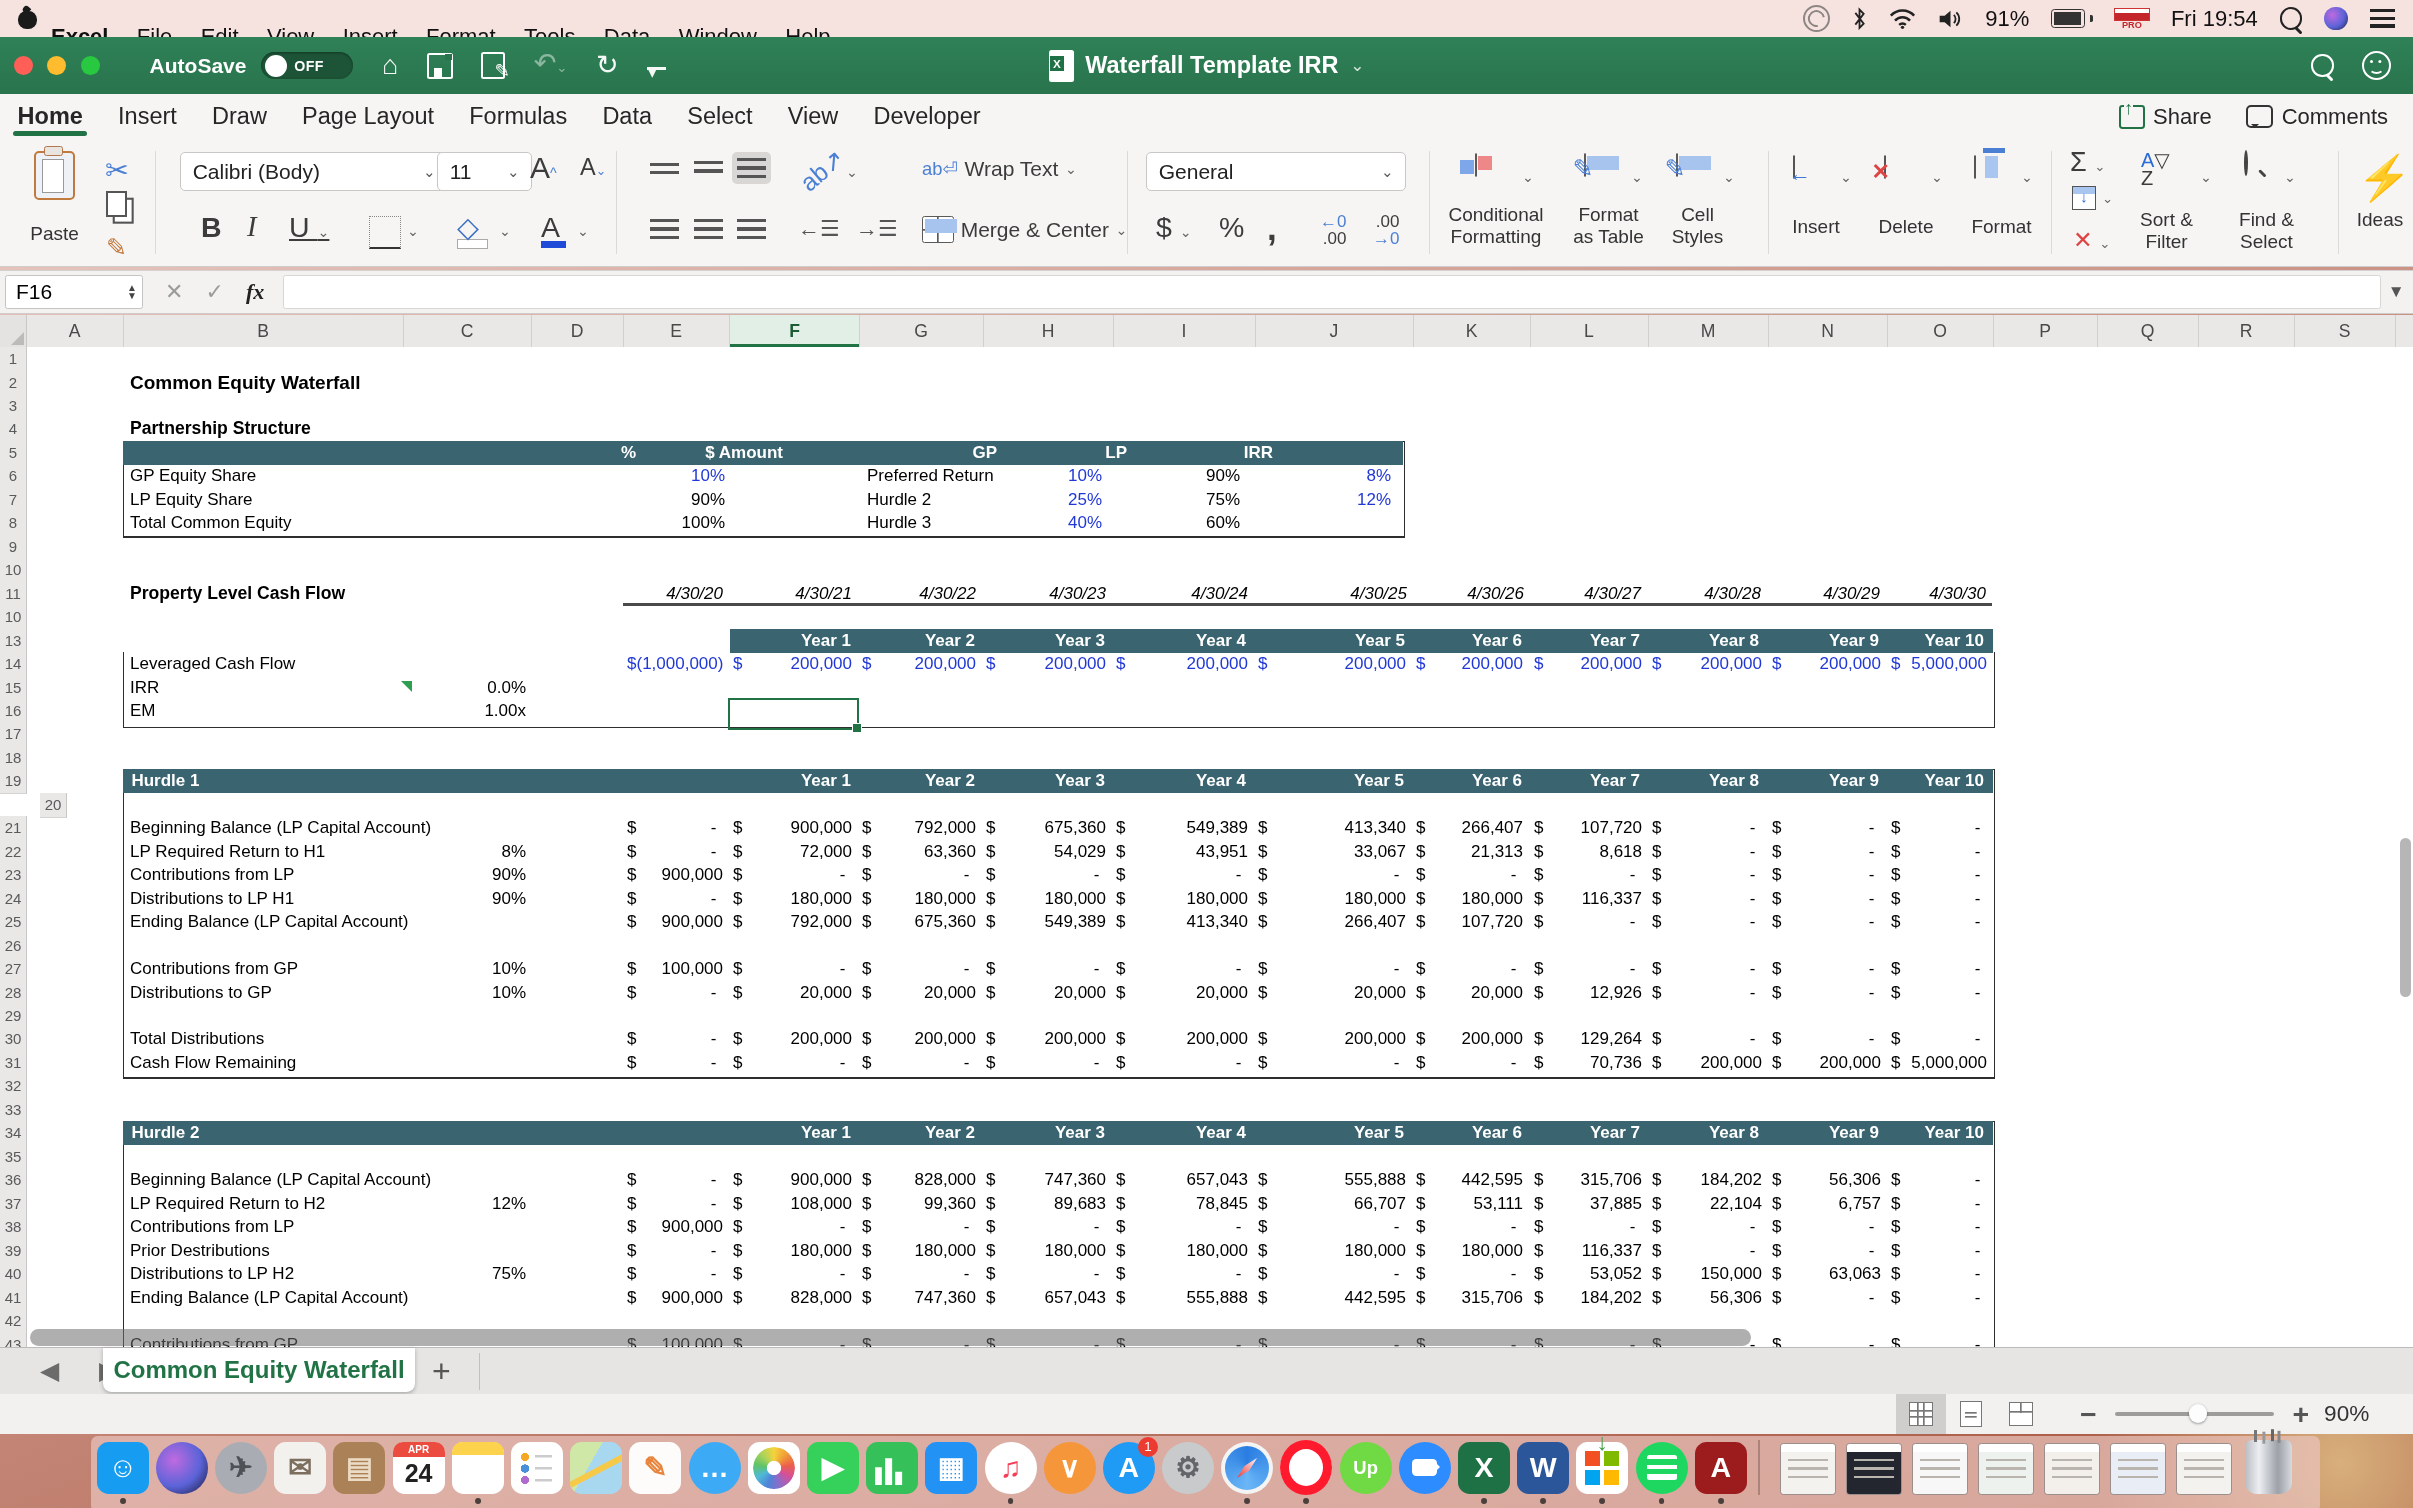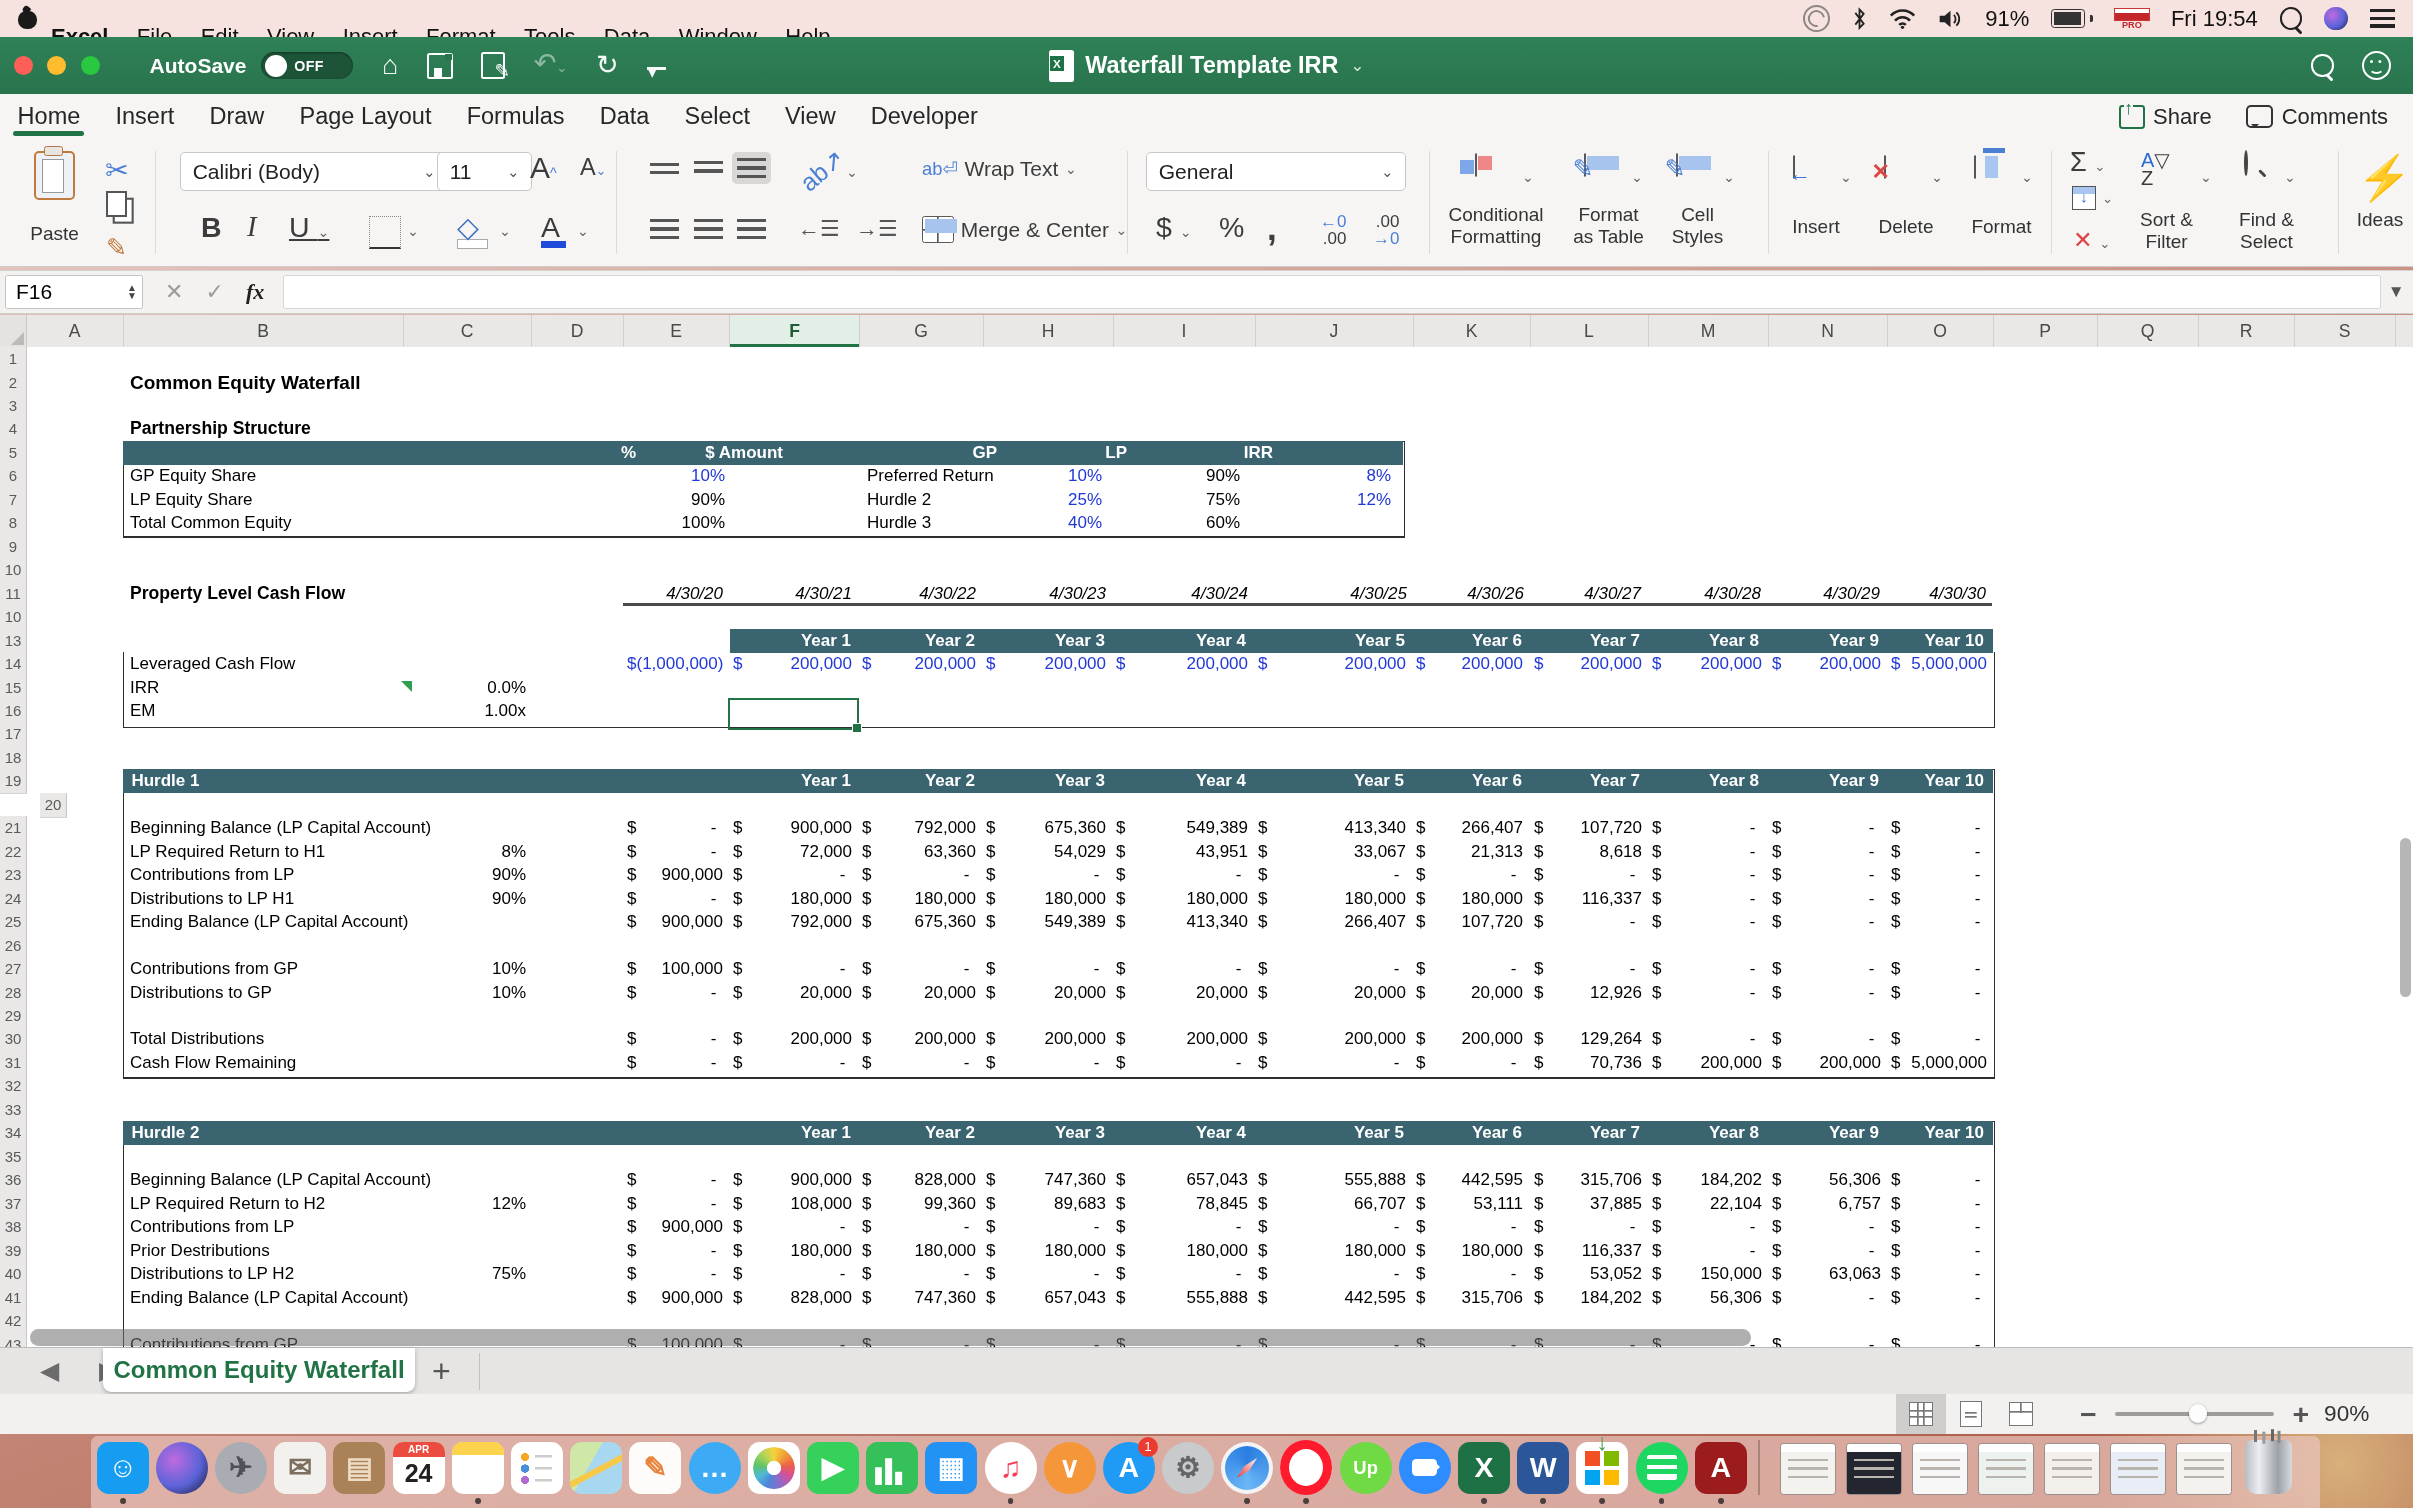--- a/index.html
+++ b/index.html
@@ -52,21 +52,21 @@
   #doc-title{font-size:23.5px;font-weight:600;}
   #tb-right{position:absolute;right:22px;display:flex;align-items:center;gap:28.5px;}
   .smiley{width:25px;height:25px;border:2.1px solid #fff;border-radius:50%;position:relative;}
   .smiley:before{content:"";position:absolute;left:5.9px;top:6.7px;width:3.4px;height:3.4px;background:#fff;border-radius:50%;box-shadow:8.4px 0 0 #fff;}
   .smiley:after{content:"";position:absolute;left:5px;top:9.2px;width:11px;height:7.5px;border:2.1px solid transparent;border-bottom-color:#fff;border-radius:50%;}
   .mag{width:18.4px;height:18.4px;border:2.5px solid currentColor;border-radius:50%;position:relative;}
   .mag:after{content:"";position:absolute;left:15px;top:17px;width:2.5px;height:9.2px;background:currentColor;transform:rotate(-45deg);border-radius:1.7px;}
   
   #ribbontabs{left:0;top:94px;width:2413px;height:45px;background:#f6f5f4;display:flex;align-items:center;font-size:23.5px;color:#262626;}
   .rtab{padding:0 17.6px;height:100%;display:flex;align-items:center;position:relative;cursor:default;}
-  .rtab.active{font-weight:normal;}
+  .rtab.active{font-weight:bold;}
   .rtab.active:after{content:"";position:absolute;left:13.4px;right:13.4px;bottom:3.4px;height:4.2px;background:#217346;border-radius:2.5px;}
   #rt-right{margin-left:auto;display:flex;align-items:center;gap:34px;padding-right:25px;font-size:22px;}
   .sharebox{width:22px;height:20px;border:2.1px solid #217346;border-radius:3.4px;position:relative;margin-right:8.4px;}
   .sharebox:after{content:"↑";position:absolute;left:3.4px;top:-10px;color:#217346;font-size:18.4px;background:#f6f5f4;}
   .combub{width:23.5px;height:18.4px;border:2.1px solid #333;border-radius:5px;position:relative;margin-right:8.4px;}
   .combub:after{content:"";position:absolute;left:3.4px;bottom:-6.7px;border:4.2px solid transparent;border-top-color:#333;}
   .hflex{display:flex;align-items:center;}
   
   #ribbon{left:0;top:139px;width:2413px;height:127px;background:#f6f5f4;border-bottom:0.8px solid #cfcdcc;font-size:20px;color:#2b2b2b;}
   .rdiv{position:absolute;top:11.7px;bottom:11.7px;width:0.8px;background:#dcdad9;}

